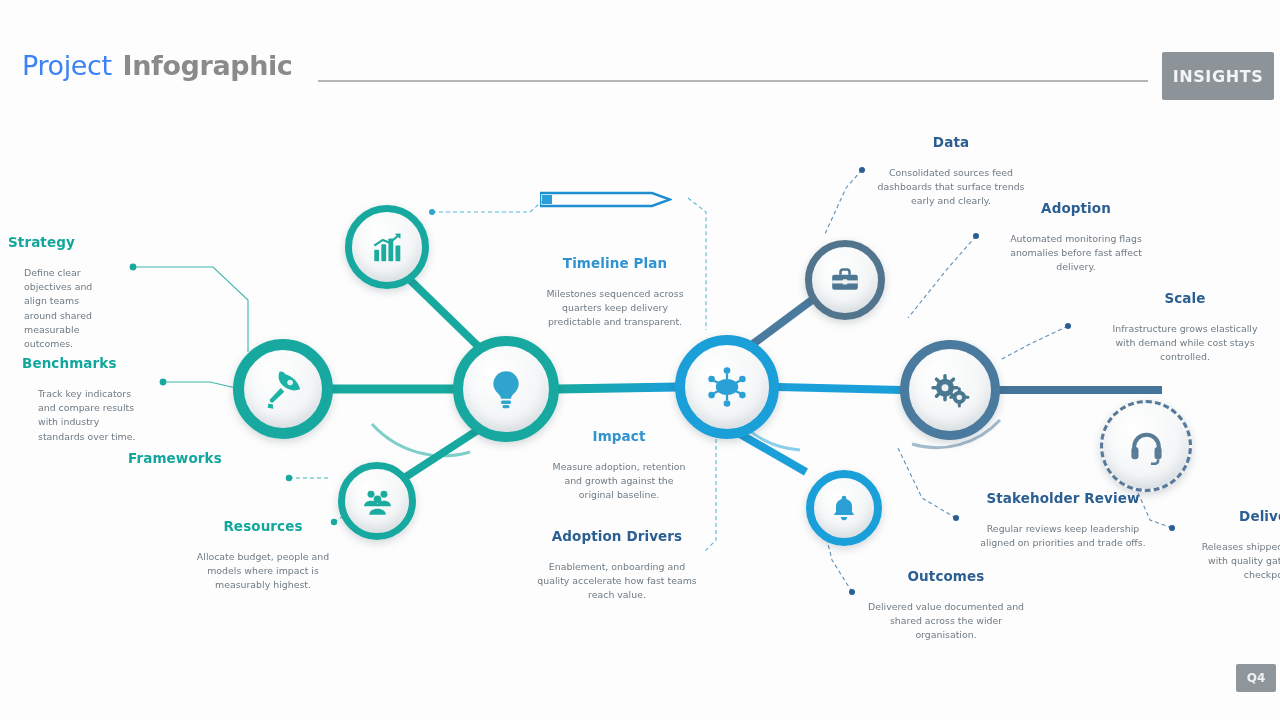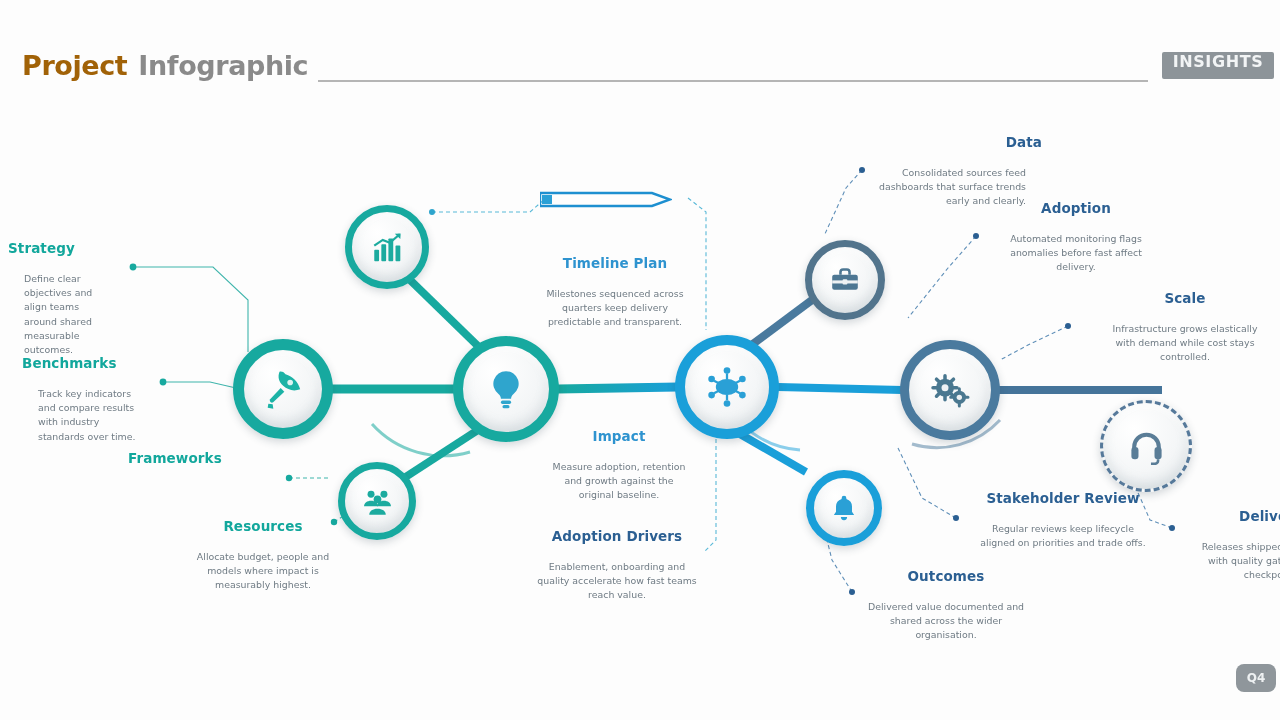--- a/index.html
+++ b/index.html
@@ -30,22 +30,22 @@
     position: absolute;
     left: 22px;
     top: 50px;
     display: flex;
     align-items: baseline;
     gap: 11px;
     white-space: nowrap;
   }
   .title-a {
     font-size: 27px;
-    font-weight: bold;
-    color: #a16207;
+    font-weight: normal;
+    color: #3b82f6;
     letter-spacing: -0.4px;
     font-family: "DejaVu Sans", sans-serif;
   }
   .title-b {
     font-size: 27px;
     font-weight: bold;
     color: #8a8a8a;
     letter-spacing: -0.4px;
     font-family: "DejaVu Sans", sans-serif;
     filter: blur(0.45px);
@@ -56,24 +56,25 @@
     top: 80px;
     width: 830px;
     height: 2px;
     background: #b5b5b5;
   }
   #header-badge {
     position: absolute;
     right: 6px;
     top: 52px;
     min-width: 112px;
-    height: 27px;
+    height: 48px;
     background: #8d9499;
     border-radius: 2px;
     display: flex;
+    align-items: center;
     justify-content: center;
   }
   #header-badge span {
     font-size: 16px;
     font-weight: bold;
     color: #f2f4f5;
     letter-spacing: 0.6px;
     filter: blur(0.5px);
     font-family: "DejaVu Sans", sans-serif;
   }
@@ -145,21 +146,21 @@
   }
 
   
   #corner-chip {
     position: absolute;
     right: 4px;
     bottom: 28px;
     width: 40px;
     height: 28px;
     background: #8f969b;
-    border-radius: 8px;
+    border-radius: 2px;
     display: flex;
     align-items: center;
     justify-content: center;
   }
   #corner-chip span {
     font-size: 12px;
     color: #eef1f2;
     font-weight: bold;
     filter: blur(0.5px);
     font-family: "DejaVu Sans", sans-serif;
@@ -322,21 +323,21 @@
         <svg class="icon" width="37" height="37" viewBox="0 0 24 24" xmlns="http://www.w3.org/2000/svg" fill="#5a7d97">
           <path d="M4 14.5v-2.2a8 8 0 0 1 16 0v2.2" fill="none" stroke="#5a7d97" stroke-width="2.6"></path>
           <rect x="2.2" y="12.4" width="4.6" height="7.8" rx="2.1"></rect>
           <rect x="17.2" y="12.4" width="4.6" height="7.8" rx="2.1"></rect>
           <path d="M19.5 20.2v1a2 2 0 0 1-2 2h-2.6" fill="none" stroke="#5a7d97" stroke-width="1.7"></path>
         </svg>
       </div>
     </div>
 
   <div id="text-layer">
-      <div class="block teal" style="left: 8px; top: 240px; width: 120px;">
+      <div class="block teal" style="left: 8px; top: 234px; width: 120px;">
         <div class="bhead">Strategy</div>
         <div class="bbody">Define clear objectives and align teams around shared measurable outcomes.</div>
       </div>
       <div class="block teal" style="left: 22px; top: 355px; width: 132px;">
         <div class="bhead">Benchmarks</div>
         <div class="bbody">Track key indicators and compare results with industry standards over time.</div>
       </div>
       <div class="block teal" style="left: 128px; top: 450px; width: 172px;">
         <div class="bhead">Frameworks</div>
       </div>
@@ -349,35 +350,35 @@
         <div class="bbody">Milestones sequenced across quarters keep delivery predictable and transparent.</div>
       </div>
       <div class="block sky ctr" style="left: 530px; top: 428px; width: 178px;">
         <div class="bhead">Impact</div>
         <div class="bbody">Measure adoption, retention and growth against the original baseline.</div>
       </div>
       <div class="block navy ctr" style="left: 518px; top: 528px; width: 198px;">
         <div class="bhead">Adoption Drivers</div>
         <div class="bbody">Enablement, onboarding and quality accelerate how fast teams reach value.</div>
       </div>
-      <div class="block navy ctr" style="left: 860px; top: 134px; width: 182px; text-align: right;">
+      <div class="block navy ctr" style="left: 860px; top: 134px; width: 182px;">
         <div class="bhead">Data</div>
         <div class="bbody">Consolidated sources feed dashboards that surface trends early and clearly.</div>
       </div>
       <div class="block navy ctr" style="left: 978px; top: 200px; width: 196px;">
         <div class="bhead">Adoption</div>
         <div class="bbody">Automated monitoring flags anomalies before fast affect delivery.</div>
       </div>
       <div class="block navy ctr" style="left: 1086px; top: 290px; width: 198px;">
         <div class="bhead">Scale</div>
         <div class="bbody">Infrastructure grows elastically with demand while cost stays controlled.</div>
       </div>
       <div class="block navy ctr" style="left: 960px; top: 490px; width: 206px;">
         <div class="bhead">Stakeholder Review</div>
-        <div class="bbody">Regular reviews keep lifecycle aligned on priorities and trade offs.</div>
+        <div class="bbody">Regular reviews keep leadership aligned on priorities and trade offs.</div>
       </div>
       <div class="block navy ctr" style="left: 848px; top: 568px; width: 196px;">
         <div class="bhead">Outcomes</div>
         <div class="bbody">Delivered value documented and shared across the wider organisation.</div>
       </div>
       <div class="block navy ctr" style="left: 1176px; top: 508px; width: 190px;">
         <div class="bhead">Delivery</div>
         <div class="bbody">Releases shipped on cadence with quality gates at every checkpoint.</div>
       </div>
     </div>

